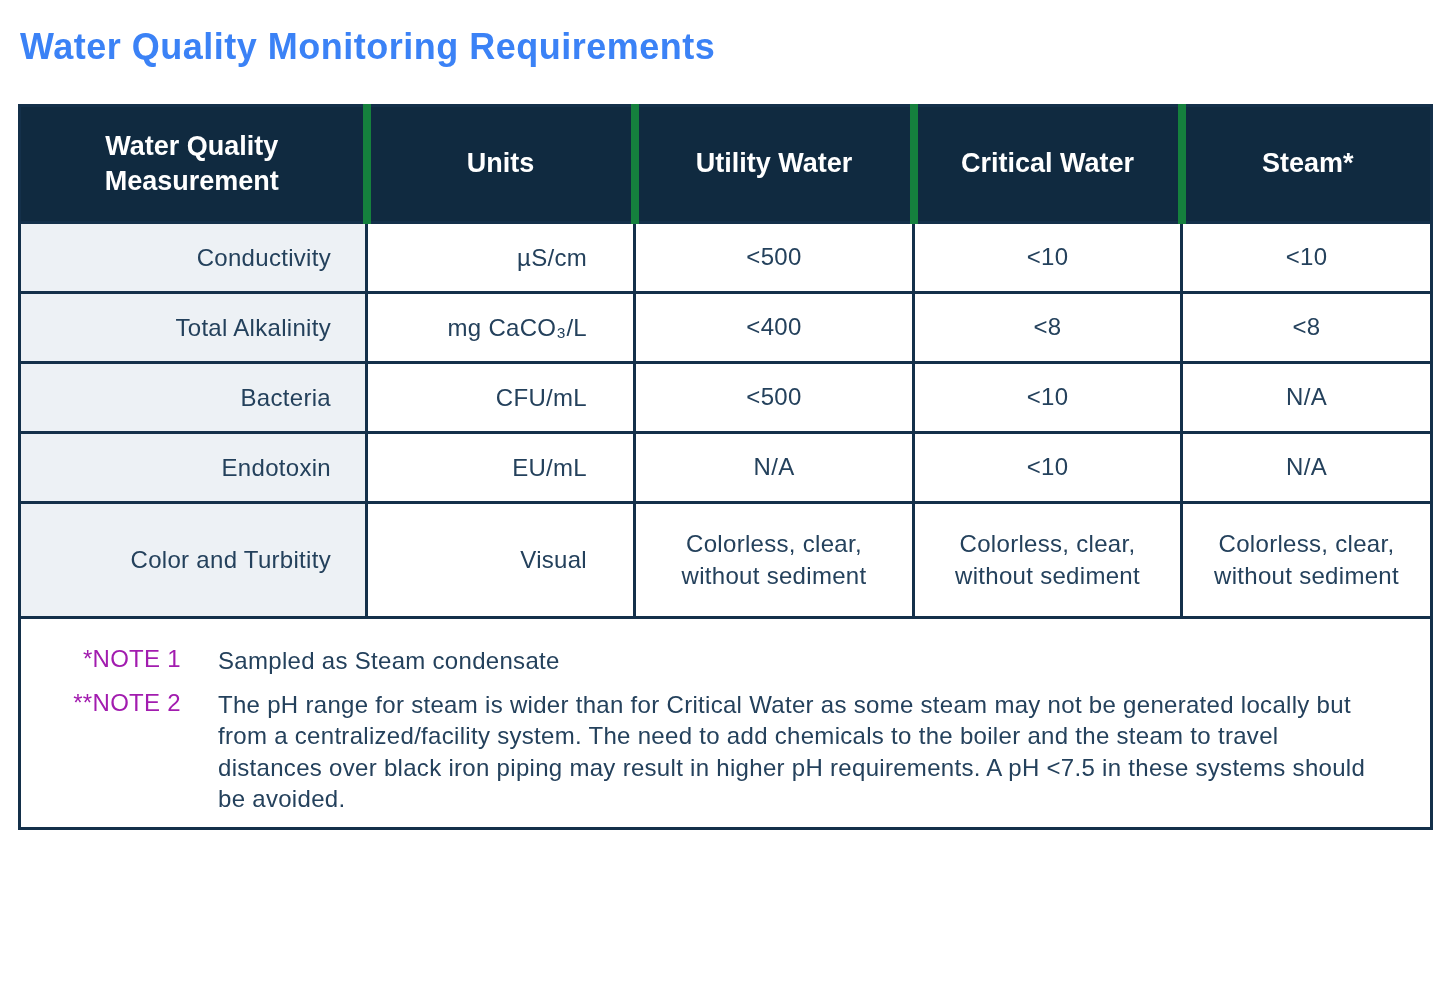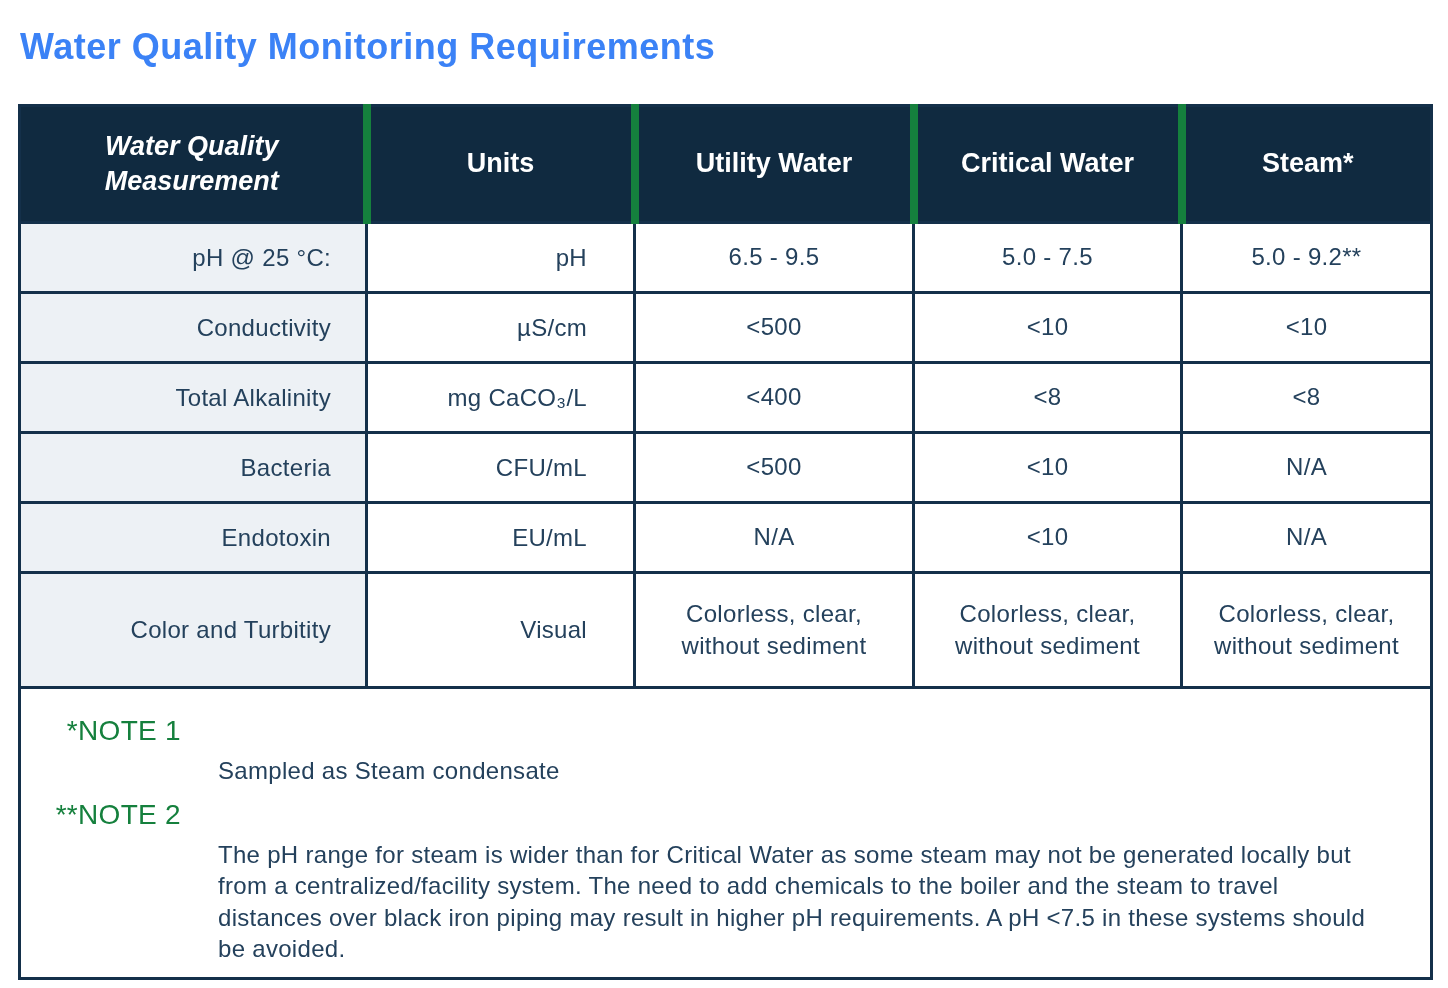--- a/index.html
+++ b/index.html
@@ -30,21 +30,21 @@
     color: #ffffff;
     font-size: 27px;
     font-weight: bold;
     height: 112px;
     vertical-align: middle;
     text-align: center;
     white-space: pre-line;
     border-left: 8px solid #15803d;
     line-height: 1.3;
   }
-  th:first-child { border-left: 3px solid #14304A; font-style: italic; }
+  th:first-child { border-left: 3px solid #14304A; }
   td {
     border: 3px solid #14304A;
     color: #24415C;
     font-size: 24px;
     height: 65px;
     vertical-align: middle;
     letter-spacing: 0.3px;
   }
   tr.body-row td:first-child {
     background: #EDF1F5;
@@ -68,30 +68,29 @@
   }
   .note-row {
     display: flex;
     align-items: flex-start;
     margin-bottom: 13px;
   }
   .note-label {
     width: 160px;
     flex: 0 0 160px;
     text-align: right;
-    font-size: 28px;
-    color: #15803d;
+    font-size: 24px;
+    color: #a21caf;
   }
   .note-text {
     margin-left: 37px;
     width: 1170px;
     font-size: 24px;
     color: #24415C;
     line-height: 1.3;
-    margin-top: 40px;
   }
 </style>
 </head>
 <body>
 
 <h1 class="page-title">Water Quality Monitoring Requirements</h1>
 
 <table class="wq-table">
   <colgroup>
     <col style="width:347px">
@@ -104,27 +103,20 @@
     <tr>
       <th>Water Quality
 Measurement</th>
       <th>Units</th>
       <th>Utility Water</th>
       <th>Critical Water</th>
       <th>Steam*</th>
     </tr>
   </thead>
   <tbody>
-    <tr class="body-row">
-      <td>pH @ 25 °C:</td>
-      <td class="units-cell">pH</td>
-      <td class="value-cell">6.5 - 9.5</td>
-      <td class="value-cell">5.0 - 7.5</td>
-      <td class="value-cell">5.0 - 9.2**</td>
-    </tr>
     <tr class="body-row">
       <td>Conductivity</td>
       <td class="units-cell">µS/cm</td>
       <td class="value-cell">&lt;500</td>
       <td class="value-cell">&lt;10</td>
       <td class="value-cell">&lt;10</td>
     </tr>
     <tr class="body-row">
       <td>Total Alkalinity</td>
       <td class="units-cell">mg CaCO₃/L</td>

